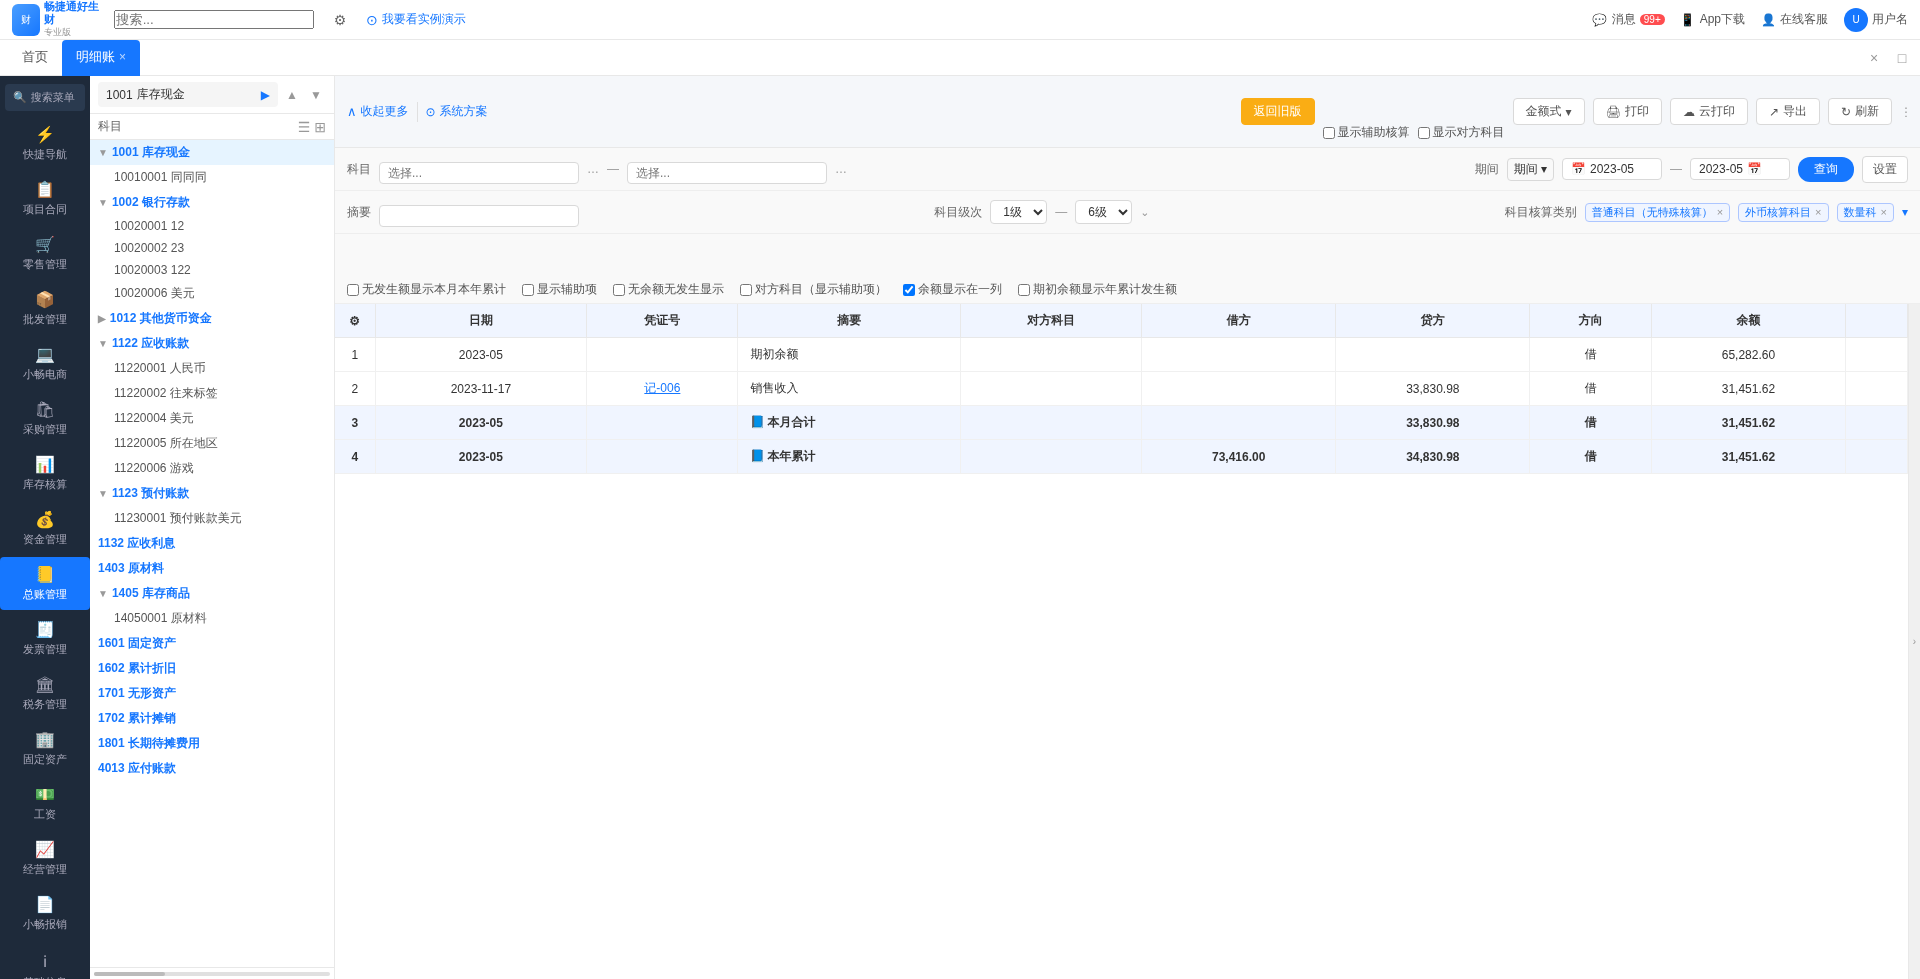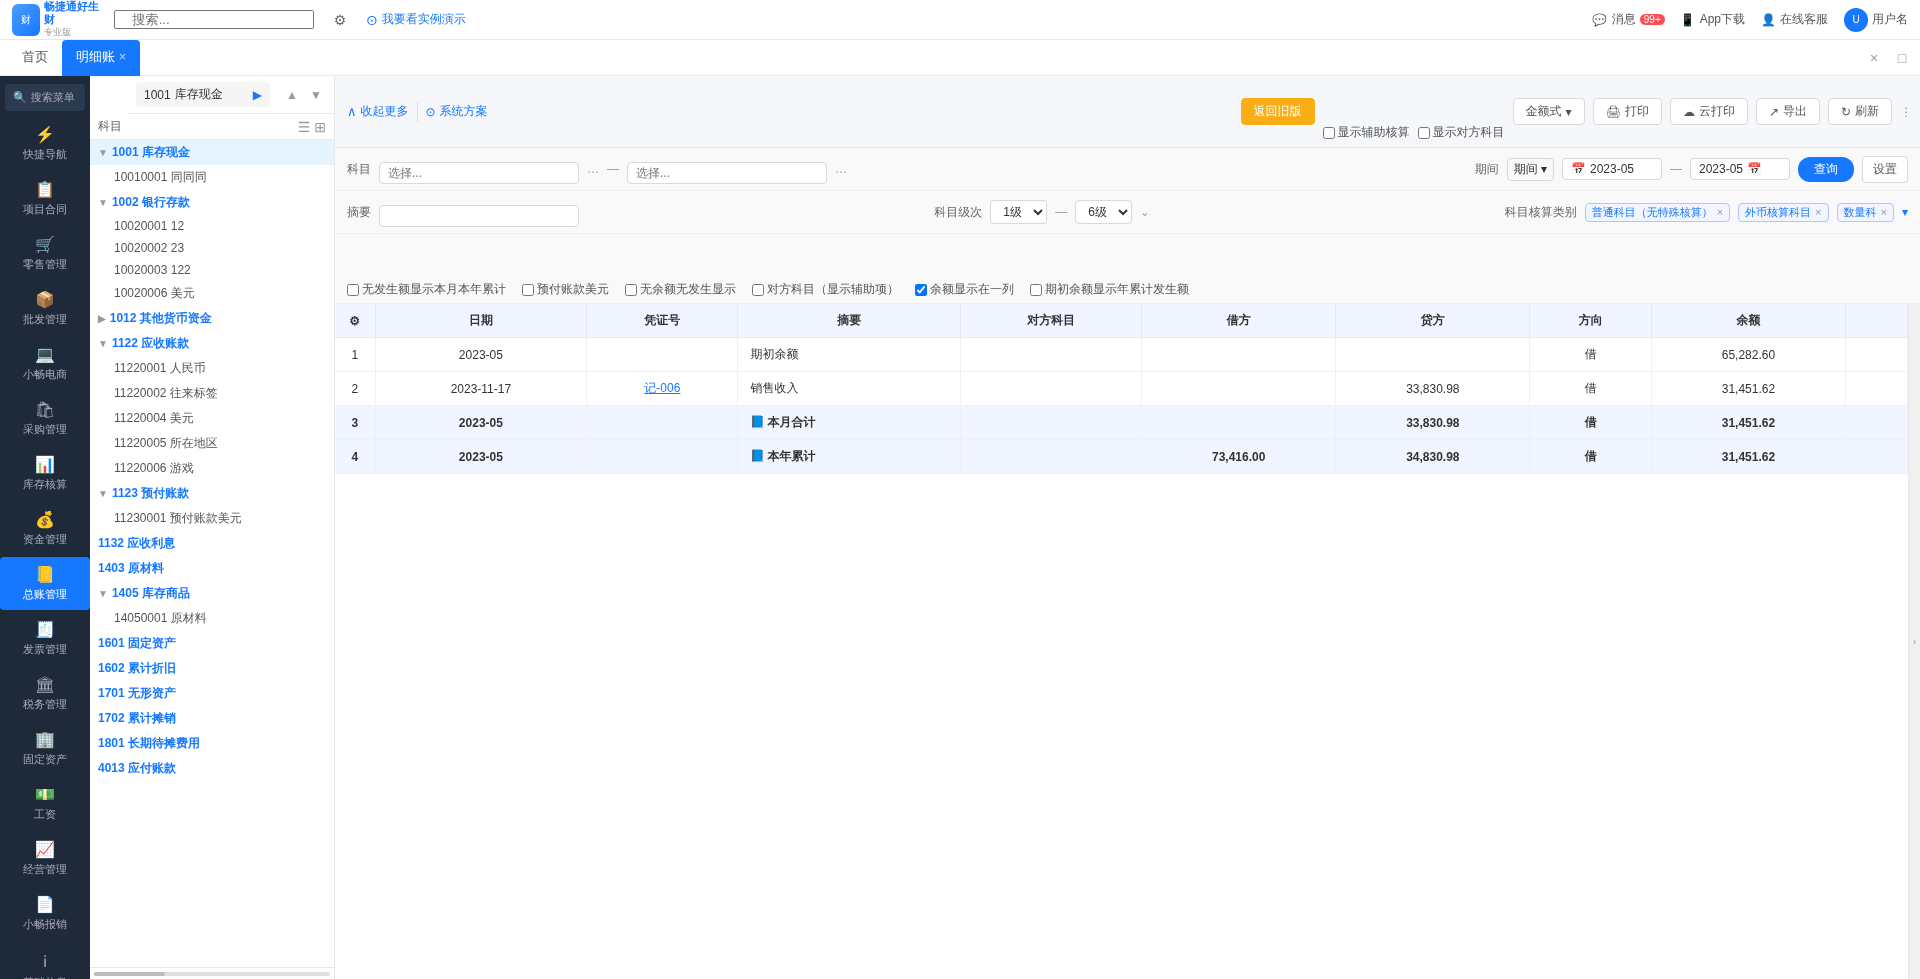--- a/index.html
+++ b/index.html
@@ -4,21 +4,21 @@
   <style>
     * { box-sizing: border-box; margin: 0; padding: 0; }
     body { font-family: 'Microsoft YaHei', Arial, sans-serif; font-size: 12px; background: #f0f2f5; color: #333; overflow: hidden; height: 979px; width: 1920px; }
 
     
     .top-bar { display: flex; align-items: center; background: #fff; height: 40px; border-bottom: 1px solid #e8e8e8; padding: 0 12px; gap: 12px; }
     .logo { display: flex; align-items: center; gap: 4px; width: 90px; }
     .logo-icon { width: 32px; height: 32px; background: linear-gradient(135deg, #4a9eff, #1677ff); border-radius: 6px; display: flex; align-items: center; justify-content: center; color: #fff; font-size: 10px; }
     .logo-text { font-size: 11px; color: #1677ff; font-weight: bold; line-height: 1.2; }
     .logo-sub { font-size: 9px; color: #999; }
-    .top-search { flex: 1; max-width: 200px; padding-left: 16px; }
+    .top-search { flex: 1; max-width: 200px; }
     .top-icon-btn { width: 28px; height: 28px; border-radius: 4px; border: none; background: transparent; cursor: pointer; display: flex; align-items: center; justify-content: center; color: #666; font-size: 14px; }
     .demo-link { color: #1677ff; font-size: 12px; cursor: pointer; display: flex; align-items: center; gap: 4px; }
     .top-right { display: flex; align-items: center; gap: 16px; margin-left: auto; }
     .top-right-item { display: flex; align-items: center; gap: 4px; font-size: 12px; color: #555; cursor: pointer; }
     .badge { background: #ff4d4f; color: #fff; border-radius: 10px; font-size: 10px; padding: 0 4px; min-width: 16px; text-align: center; }
     .user-avatar { width: 24px; height: 24px; border-radius: 50%; background: #1677ff; color: #fff; display: flex; align-items: center; justify-content: center; font-size: 10px; }
 
     
     .tabs-bar { display: flex; align-items: center; background: #fff; height: 36px; border-bottom: 1px solid #e8e8e8; padding: 0 8px; gap: 0; }
     .tab-item { display: flex; align-items: center; gap: 4px; padding: 0 14px; height: 36px; font-size: 13px; cursor: pointer; border-bottom: 2px solid transparent; color: #555; }
@@ -32,21 +32,21 @@
 
     
     .sidebar { width: 90px; background: #1e2a3a; color: #fff; display: flex; flex-direction: column; align-items: center; padding: 8px 0; gap: 2px; flex-shrink: 0; }
     .sidebar-item { display: flex; flex-direction: column; align-items: center; gap: 3px; padding: 8px 4px; width: 100%; cursor: pointer; border-radius: 4px; font-size: 11px; color: #aab; }
     .sidebar-item.active { background: #1677ff; color: #fff; }
     .sidebar-item-icon { font-size: 16px; }
     .sidebar-search { background: #2a3a4f; border-radius: 4px; padding: 6px 8px; width: 80px; margin-bottom: 4px; font-size: 11px; color: #aab; display: flex; align-items: center; gap: 4px; cursor: pointer; }
 
     
     .left-panel { width: 245px; background: #fff; border-right: 1px solid #e8e8e8; display: flex; flex-direction: column; flex-shrink: 0; }
-    .left-panel-header { display: flex; align-items: center; padding: 6px 8px; border-bottom: 1px solid #e8e8e8; gap: 12px; margin-left: 38px; }
+    .left-panel-header { display: flex; align-items: center; padding: 6px 8px; border-bottom: 1px solid #e8e8e8; gap: 4px; }
     .account-selector { flex: 1; display: flex; align-items: center; gap: 4px; background: #f5f5f5; border-radius: 4px; padding: 4px 8px; font-size: 12px; cursor: pointer; }
     .nav-arrows { display: flex; gap: 4px; }
     .nav-btn { width: 20px; height: 20px; border: none; background: transparent; cursor: pointer; color: #999; font-size: 12px; }
     .left-panel-toolbar { display: flex; align-items: center; padding: 4px 8px; border-bottom: 1px solid #e8e8e8; font-size: 12px; color: #666; }
     .toolbar-spacer { flex: 1; }
     .collapse-btn { font-size: 14px; cursor: pointer; color: #999; }
     .tree-container { flex: 1; overflow-y: auto; overflow-x: hidden; }
     .tree-item { padding: 4px 8px; cursor: pointer; font-size: 12px; color: #333; display: flex; align-items: center; gap: 4px; }
     .tree-item.selected { background: #e6f4ff; color: #1677ff; font-weight: bold; }
     .tree-item.level1 { font-weight: bold; color: #1677ff; }
@@ -451,21 +451,21 @@
         <span style="color:#1677ff;cursor:pointer;font-size:12px;">▾</span>
       </div>
 
       <div style="display:flex; align-items:center; gap:16px; padding: 5px 12px;">
         <label class="checkbox-label">
           <input type="checkbox" style="">
           <span>无发生额显示本月本年累计</span>
         </label>
         <label class="checkbox-label">
           <input type="checkbox" style="">
-          <span>预付账款美元</span>
+          <span>显示辅助项</span>
         </label>
         <label class="checkbox-label">
           <input type="checkbox" style="">
           <span>无余额无发生显示</span>
         </label>
         <label class="checkbox-label">
           <input type="checkbox" style="">
           <span>对方科目（显示辅助项）</span>
         </label>
         <label class="checkbox-label">

